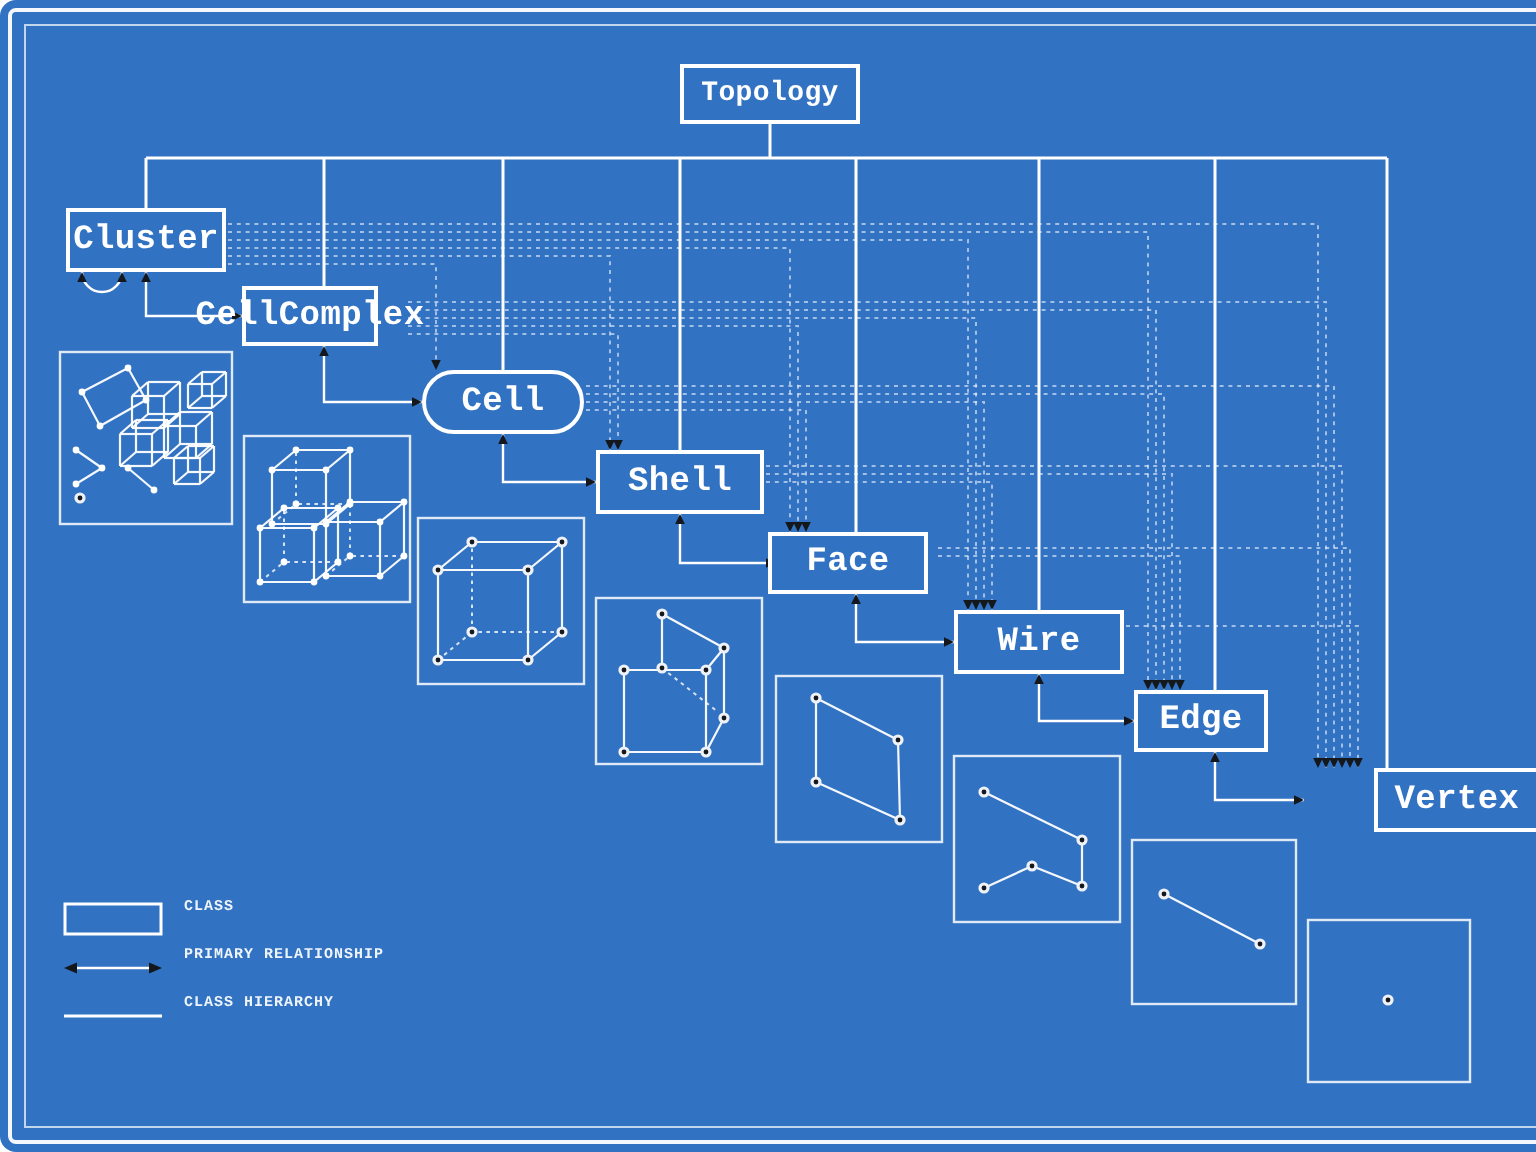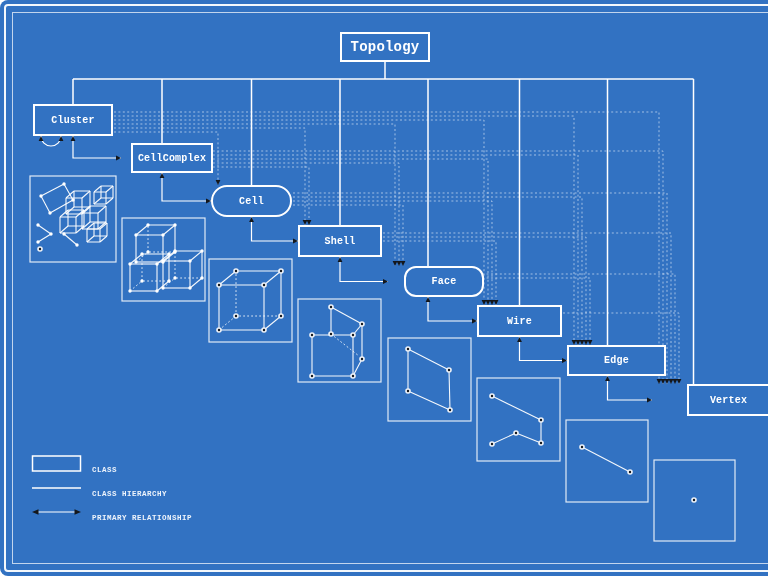--- a/index.html
+++ b/index.html
@@ -18,25 +18,25 @@
   .i{stroke:rgba(255,255,255,.95);stroke-width:1.1;fill:none;stroke-linejoin:round;}
   .id{stroke:rgba(255,255,255,.8);stroke-width:1;stroke-dasharray:1.8 2.2;fill:none;}
   .illobox{fill:none;stroke:rgba(255,255,255,.85);stroke-width:1.2;}
   .ar{fill:#14171b;stroke:none;}
   .dot{fill:#ffffff;}
   .ringo{fill:#eef2f8;}
   .ringi{fill:#15181c;}
   
   .node{position:absolute;box-sizing:border-box;border:2px solid #ffffff;background:#3272c2;
         display:flex;align-items:center;justify-content:center;color:#ffffff;
-        font-size:10px;font-weight:600;letter-spacing:.2px;z-index:3;}
+        font-size:17px;font-weight:600;letter-spacing:.2px;z-index:3;}
   .node.root{font-size:14px;}
   
   .legend{position:absolute;left:31px;top:450px;z-index:3;}
-  .lrow{display:flex;align-items:flex-end;gap:9px;height:24px;}
+  .lrow{display:flex;align-items:flex-start;gap:9px;height:24px;}
   .lrow svg{display:block;}
   .llabel{color:#eef4fc;font-size:7.5px;font-weight:700;letter-spacing:.5px;}
 </style>
 </head>
 <body>
 
 <div class="blueprint">
   <svg class="layer" id="dsvg" width="768" height="576">
       <g>
         <polyline points="114,132 218,132 218,185" class="d"></polyline>
@@ -366,60 +366,60 @@
         </g>
       </g>
     </svg>
   <div id="nodes">
       <div class="node root" style="left: 340px; top: 32px; width: 90px; height: 30px;">
         <span>Topology</span>
       </div>
       <div class="node" style="left: 33px; top: 104px; width: 80px; height: 32px;">
         <span>Cluster</span>
       </div>
-      <div class="node" style="left: 131px; top: 143px; width: 82px; height: 30px;">
+      <div class="node" style="left: 121px; top: 143px; width: 68px; height: 30px;">
         <span>CellComplex</span>
       </div>
       <div class="node" style="left: 211px; top: 185px; width: 81px; height: 32px; border-radius: 16px;">
         <span>Cell</span>
       </div>
       <div class="node" style="left: 298px; top: 225px; width: 84px; height: 32px;">
         <span>Shell</span>
       </div>
-      <div class="node" style="left: 404px; top: 266px; width: 80px; height: 31px; border-radius: 12px;">
+      <div class="node" style="left: 384px; top: 266px; width: 80px; height: 31px;">
         <span>Face</span>
       </div>
       <div class="node" style="left: 477px; top: 305px; width: 85px; height: 32px;">
         <span>Wire</span>
       </div>
-      <div class="node" style="left: 567px; top: 345px; width: 99px; height: 31px;">
+      <div class="node" style="left: 567px; top: 345px; width: 67px; height: 31px;">
         <span>Edge</span>
       </div>
       <div class="node" style="left: 652px; top: 384px; width: 83px; height: 32px; margin-left: 35px;">
         <span>Vertex</span>
       </div>
     </div>
   <div class="frame-outer"></div>
   <div class="frame-inner"></div>
 
   <div class="legend">
     <div class="lrow">
       <svg width="52" height="20">
         <rect x="1.5" y="2" width="48" height="15" fill="none" stroke="#ffffff" stroke-width="1.5"></rect>
       </svg>
       <span class="llabel">CLASS</span>
     </div>
     <div class="lrow">
       <svg width="52" height="20">
-        <line x1="1" y1="10" x2="50" y2="10" stroke="#ffffff" stroke-width="1.5"></line>
-      </svg>
-      <span class="llabel">CLASS HIERARCHY</span>
-    </div>
-    <div class="lrow">
-      <svg width="52" height="20">
         <line x1="6" y1="10" x2="45" y2="10" stroke="#ffffff" stroke-width="1.2"></line>
         <path d="M1 10 L7.5 7.2 L7.5 12.8 Z" class="ar" fill="#14171b"></path>
         <path d="M50 10 L43.5 7.2 L43.5 12.8 Z" class="ar" fill="#14171b"></path>
       </svg>
       <span class="llabel">PRIMARY RELATIONSHIP</span>
     </div>
+    <div class="lrow">
+      <svg width="52" height="20">
+        <line x1="1" y1="10" x2="50" y2="10" stroke="#ffffff" stroke-width="1.5"></line>
+      </svg>
+      <span class="llabel">CLASS HIERARCHY</span>
+    </div>
   </div>
 </div>
 
 </body></html>

